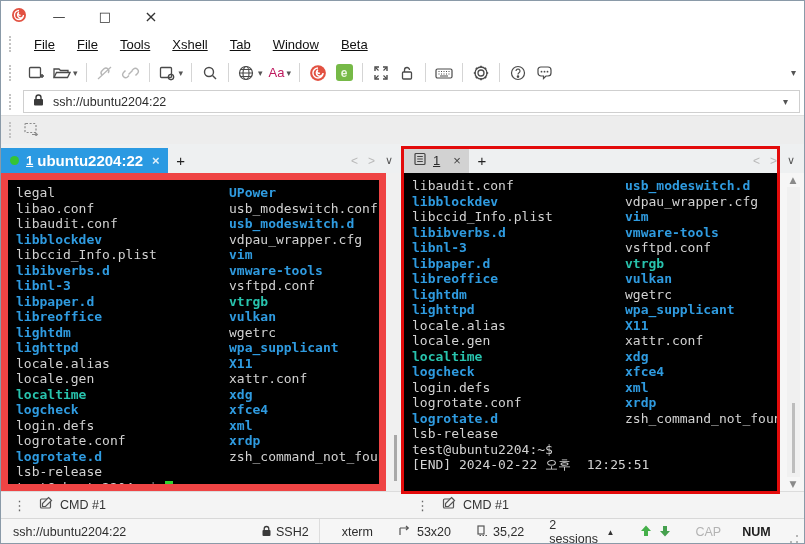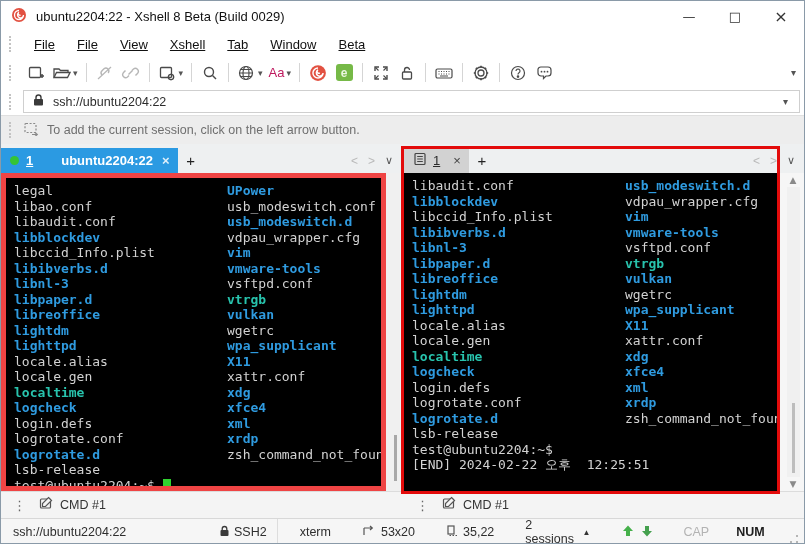--- a/index.html
+++ b/index.html
@@ -51,33 +51,33 @@
   .pane { display:flex; flex-direction:column; }
   .pane.left { width:403px; }
   .pane.right { width:402px; }
 
   .tabbar { height:29px; background:#eef0f1; display:flex; align-items:flex-end; padding-top:4px; }
   .tab { height:25px; display:flex; align-items:center; padding:0 8px 0 9px; max-width:215px; }
   .tab-active-blue { background:#2b9ae2; color:#fff; font-weight:bold; }
   .tab-active-gray { background:#d2d2d2; color:#2b2b2b; }
   .tab .dot { width:9px; height:9px; border-radius:50%; background:#35c435; margin-right:7px; }
   .tab .idx { text-decoration:underline; margin-right:4px; }
-  .tab .tlabel { white-space:nowrap; overflow:hidden; font-size:13px;margin-left:24px; }
+  .tab .tlabel { white-space:nowrap; overflow:hidden; font-size:15px; }
   .tab .tclose { margin-left:9px; font-size:13px; opacity:.85; }
   .tab-plus { width:26px; height:25px; display:flex; align-items:center; justify-content:center;
               font-size:15px; color:#222; }
   .tabnav { margin-left:auto; display:flex; align-items:center; height:25px; padding-right:6px; color:#b9b9b9; }
   .tabnav span { padding:0 5px; font-size:12px; }
   .tabnav .tdrop { color:#555; font-size:11px; }
   .tab .docicon { margin-right:6px; }
 
   .term-row { height:318px; display:flex; }
   .terminal { flex:1; background:#000; color:#d2d2d2; font-family:"DejaVu Sans Mono", monospace;
               font-size:13px; line-height:15.5px; padding:5px 0 0 8px; overflow:hidden; white-space:pre; }
-  .pane.left .terminal { border:5px solid #ef4444; }
+  .pane.left .terminal { border:7px solid #ef4444; }
   .tline .col1 { display:inline-block; width:213px; }
   .tf { color:#d2d2d2; } .tp { color:#d2d2d2; }
   .td { color:#2f9be0; font-weight:bold; }
   .tl { color:#28c3ad; font-weight:bold; }
   .cursor { display:inline-block; width:8px; height:13px; background:#2fd32f; vertical-align:-2px; }
 
   .thin-scroll { width:18px; background:#f0f0f0; position:relative; }
   .thin-scroll .thumb { position:absolute; right:7px; bottom:10px; width:3px; height:46px; background:#a8a8a8; }
   .scrollbar { width:26px; background:#f6f6f6; position:relative; display:flex; flex-direction:column;
                align-items:center; padding:2px 0; }
@@ -93,52 +93,51 @@
   .red-overlay { position:absolute; left:400px; top:2px; width:379px; height:348px;
                  border:3px solid #e30b0b; pointer-events:none; }
 
   
   .statusbar { height:27px; background:#f6f6f6; border-top:1px solid #d8d8d8; display:flex;
                font-size:12.5px; color:#2e2e2e; }
   .sb-left { width:403px; display:flex; align-items:center; padding:0 10px 0 12px;
              border-right:1px solid #ddd; }
   .sb-left .sburl { flex:1; }
   .sb-proto { display:flex; align-items:center; gap:4px; }
-  .sb-right { flex:1; display:flex; align-items:center; padding:0 6px 0 12px; gap:11px; }
+  .sb-right { flex:1; display:flex; align-items:center; padding:0 6px 0 12px; gap:5px; }
   .sb-item { display:flex; align-items:center; gap:5px; padding:0 10px; }
   .sb-expander { font-size:8px; color:#333; margin-left:2px; }
   .sb-cap { color:#b3b3b3; padding:0 8px; }
   .sb-num { color:#1d1d1d; padding:0 8px; font-weight:bold; }
   .resize-grip { width:14px; align-self:flex-end; height:14px; margin-left:2px;
     background:
       radial-gradient(circle at 11px 11px, #b5b5b5 1.3px, transparent 1.5px),
       radial-gradient(circle at 11px 5px,  #b5b5b5 1.3px, transparent 1.5px),
       radial-gradient(circle at 5px 11px,  #b5b5b5 1.3px, transparent 1.5px); }
 </style>
 </head>
 <body>
 
 <div class="titlebar">
   <span class="appicon">
     <svg width="16" height="16" viewBox="0 0 16 16">
         <circle cx="8" cy="8" r="7" fill="#e25141"></circle>
         <path d="M8 3.5 A4.5 4.5 0 1 0 12.5 8 A3 3 0 1 1 8 5.2 A1.6 1.6 0 1 0 9.6 8" fill="none" stroke="#fff" stroke-width="1.3"></path>
       </svg>
   </span>
-  <span class="title">ubuntu2204:22 - Xshell 8 Beta (Build 0029)</span>
   <div class="wincontrols">
     <div class="winbtn">—</div>
     <div class="winbtn">□</div>
     <div class="winbtn close">×</div>
   </div>
 </div>
 
 <div class="menubar">
   <span class="grip"></span>
-  <span><span class="mitem">File</span><span class="mitem">File</span><span class="mitem">View</span><span class="mitem">Xshell</span><span class="mitem">Tab</span><span class="mitem">Window</span><span class="mitem">Beta</span></span>
+  <span><span class="mitem">File</span><span class="mitem">File</span><span class="mitem">Tools</span><span class="mitem">Xshell</span><span class="mitem">Tab</span><span class="mitem">Window</span><span class="mitem">Beta</span></span>
 </div>
 
 <div class="toolbar">
   <span class="grip"></span>
 
   <div class="tbtn">
     <span>
         <svg width="18" height="18" viewBox="0 0 18 18" fill="none" stroke="#4a4a4a" stroke-width="1.3">
           <rect x="2.5" y="3.5" width="11" height="10" rx="1"></rect>
           <path d="M13 12 h4 M15 10 v4" stroke-width="1.5"></path>
@@ -307,21 +306,20 @@
     <span class="addr-caret">▾</span>
   </div>
 </div>
 
 <div class="infobar">
   <span class="grip"></span>
   <span><svg width="17" height="15" viewBox="0 0 17 15" fill="none" stroke="#8a8a8a" stroke-width="1.2">
         <rect x="2" y="2.5" width="11" height="9" rx="1" stroke-dasharray="2 1.6"></rect>
         <path d="M9 13.5 h5 M12 11.5 l2.3 2-2.3 2"></path>
       </svg></span>
-  <span>To add the current session, click on the left arrow button.</span>
 </div>
 
 <div class="content">
 
   <div class="pane left">
     <div class="tabbar">
       <div class="tab tab-active-blue">
         <span class="dot"></span>
         <span class="idx">1</span>
         <span class="tlabel">ubuntu2204:22</span>

